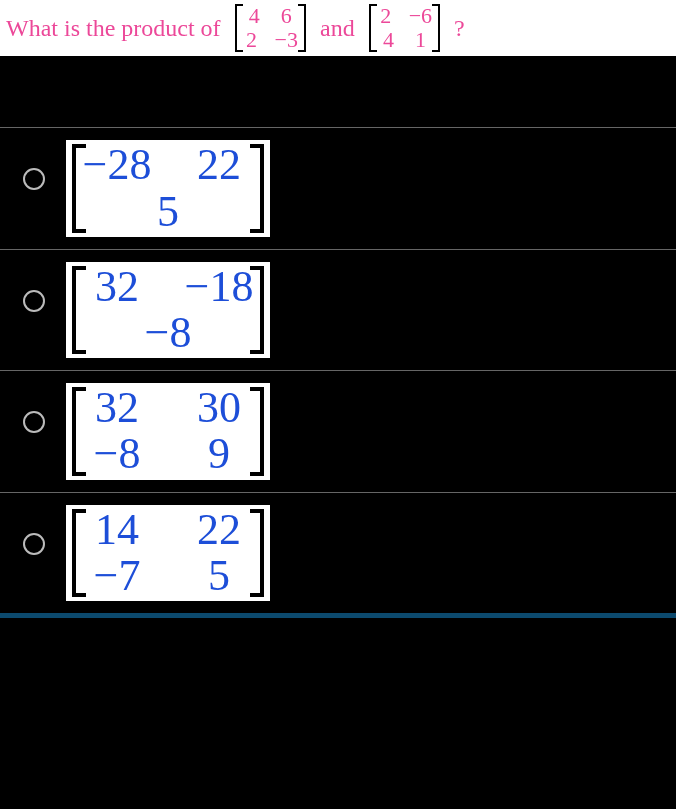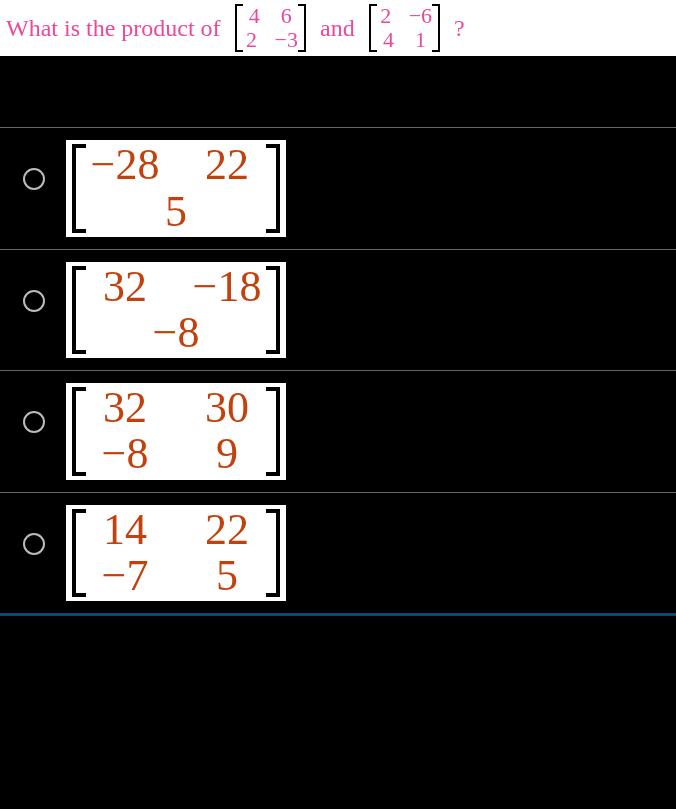--- a/index.html
+++ b/index.html
@@ -6,24 +6,24 @@
   .question-bar{background:#fff;color:#ec4899;padding:4px 6px;font-size:24px;display:flex;align-items:center;gap:10px;border-bottom:1px solid #000}
   .question-bar .txt{white-space:nowrap}
   .qmatrix{display:inline-block;position:relative;padding:0 8px;margin:0 4px}
   .qmatrix::before,.qmatrix::after{content:"";position:absolute;top:0;bottom:0;width:6px;border:2px solid #000}
   .qmatrix::before{left:0;border-right:none}
   .qmatrix::after{right:0;border-left:none}
   .qmatrix .row{display:flex;gap:14px;justify-content:center;line-height:1.1;font-size:22px}
   .qmatrix .cell{min-width:18px;text-align:center}
   .options{margin-top:70px}
   .opt{display:flex;align-items:flex-start;gap:18px;border-top:1px solid #666;padding:12px 0 12px 18px}
-  .opt:last-child{border-bottom:3px solid #0c4a6e}
+  .opt:last-child{border-bottom:5px solid #0c4a6e}
   .radio{appearance:none;-webkit-appearance:none;width:22px;height:22px;border:2px solid #bbb;border-radius:50%;background:#000;margin-top:28px;cursor:pointer;flex-shrink:0}
   .radio:checked{background:radial-gradient(circle,#fff 0 35%,#000 36% 100%)}
-  .bigmatrix{background:#fff;color:#c2410c;display:inline-block;position:relative;padding:2px 24px}
+  .bigmatrix{background:#fff;color:#1d4ed8;display:inline-block;position:relative;padding:2px 16px}
   .bigmatrix::before,.bigmatrix::after{content:"";position:absolute;top:4px;bottom:4px;width:10px;border:4px solid #000}
   .bigmatrix::before{left:6px;border-right:none}
   .bigmatrix::after{right:6px;border-left:none}
   .bigmatrix .row{display:flex;gap:32px;justify-content:center;line-height:1.05;font-size:44px}
   .bigmatrix .cell{min-width:70px;text-align:center}
 </style>
 </head>
 <body>
 
 <div class="question-bar">

